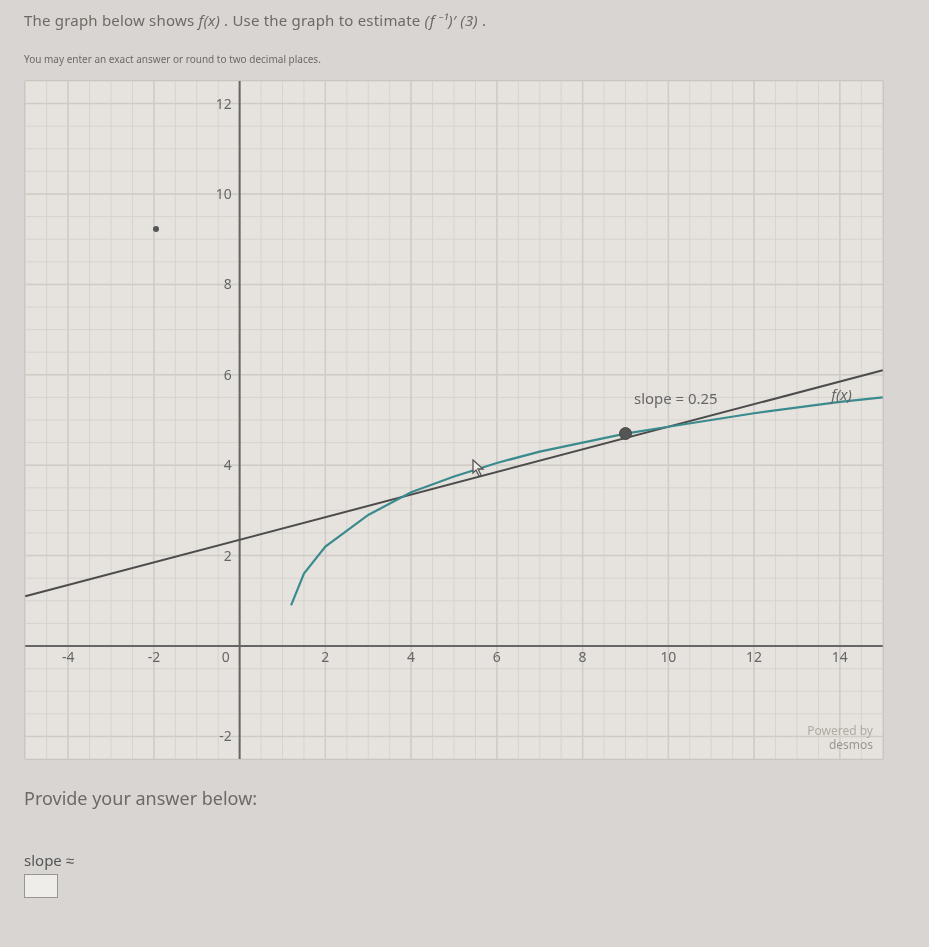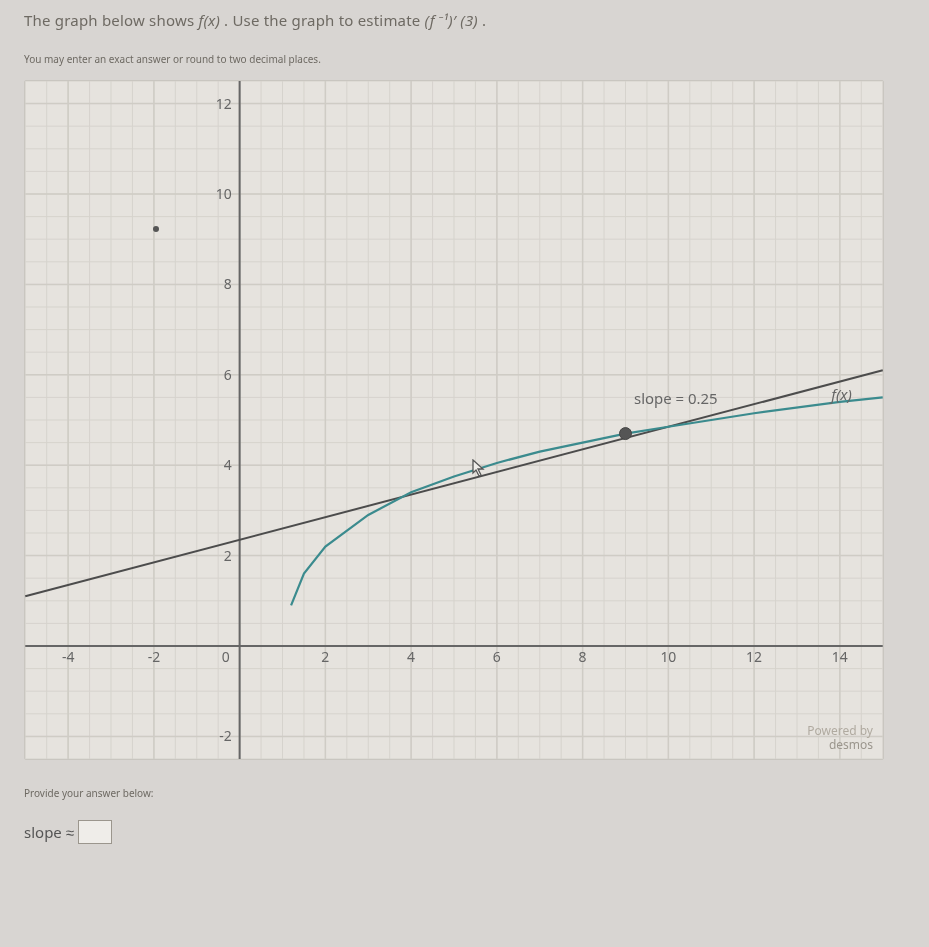--- a/index.html
+++ b/index.html
@@ -33,22 +33,22 @@
   .label-text { fill: #666; font-size: 15px; font-style: italic; }
   .label-slope { fill: #666; font-size: 15px; }
   .desmos-tag { position:absolute; bottom:6px; right:10px; font-size:12px; color:#9b968d; }
   .desmos-caption { position:absolute; bottom:20px; right:10px; font-size:12px; color:#b0aaa0; }
   .cursor-ptr {
     position:absolute;
     pointer-events:none;
   }
   .probe-dot { position:absolute; width:6px; height:6px; background:#555; border-radius:50%; }
 
-  .answer-label { font-size: 10px; color: #6e6a63; margin-top: 26px; margin-bottom: 20px; }
-  .answer-row { display:flex; align-items:center; gap:4px; font-size:15px; color:#555; }
+  .answer-label { font-size: 18px; color: #6e6a63; margin-top: 26px; margin-bottom: 40px; }
+  .answer-row { display:flex; gap:4px; font-size:15px; color:#555;flex-direction:column; }
   .answer-row .box {
     width: 34px; height: 24px;
     border: 1px solid #9b968d;
     background: #efede9;
   }
 </style>
 </head>
 <body>
 
 <div class="question-line">

